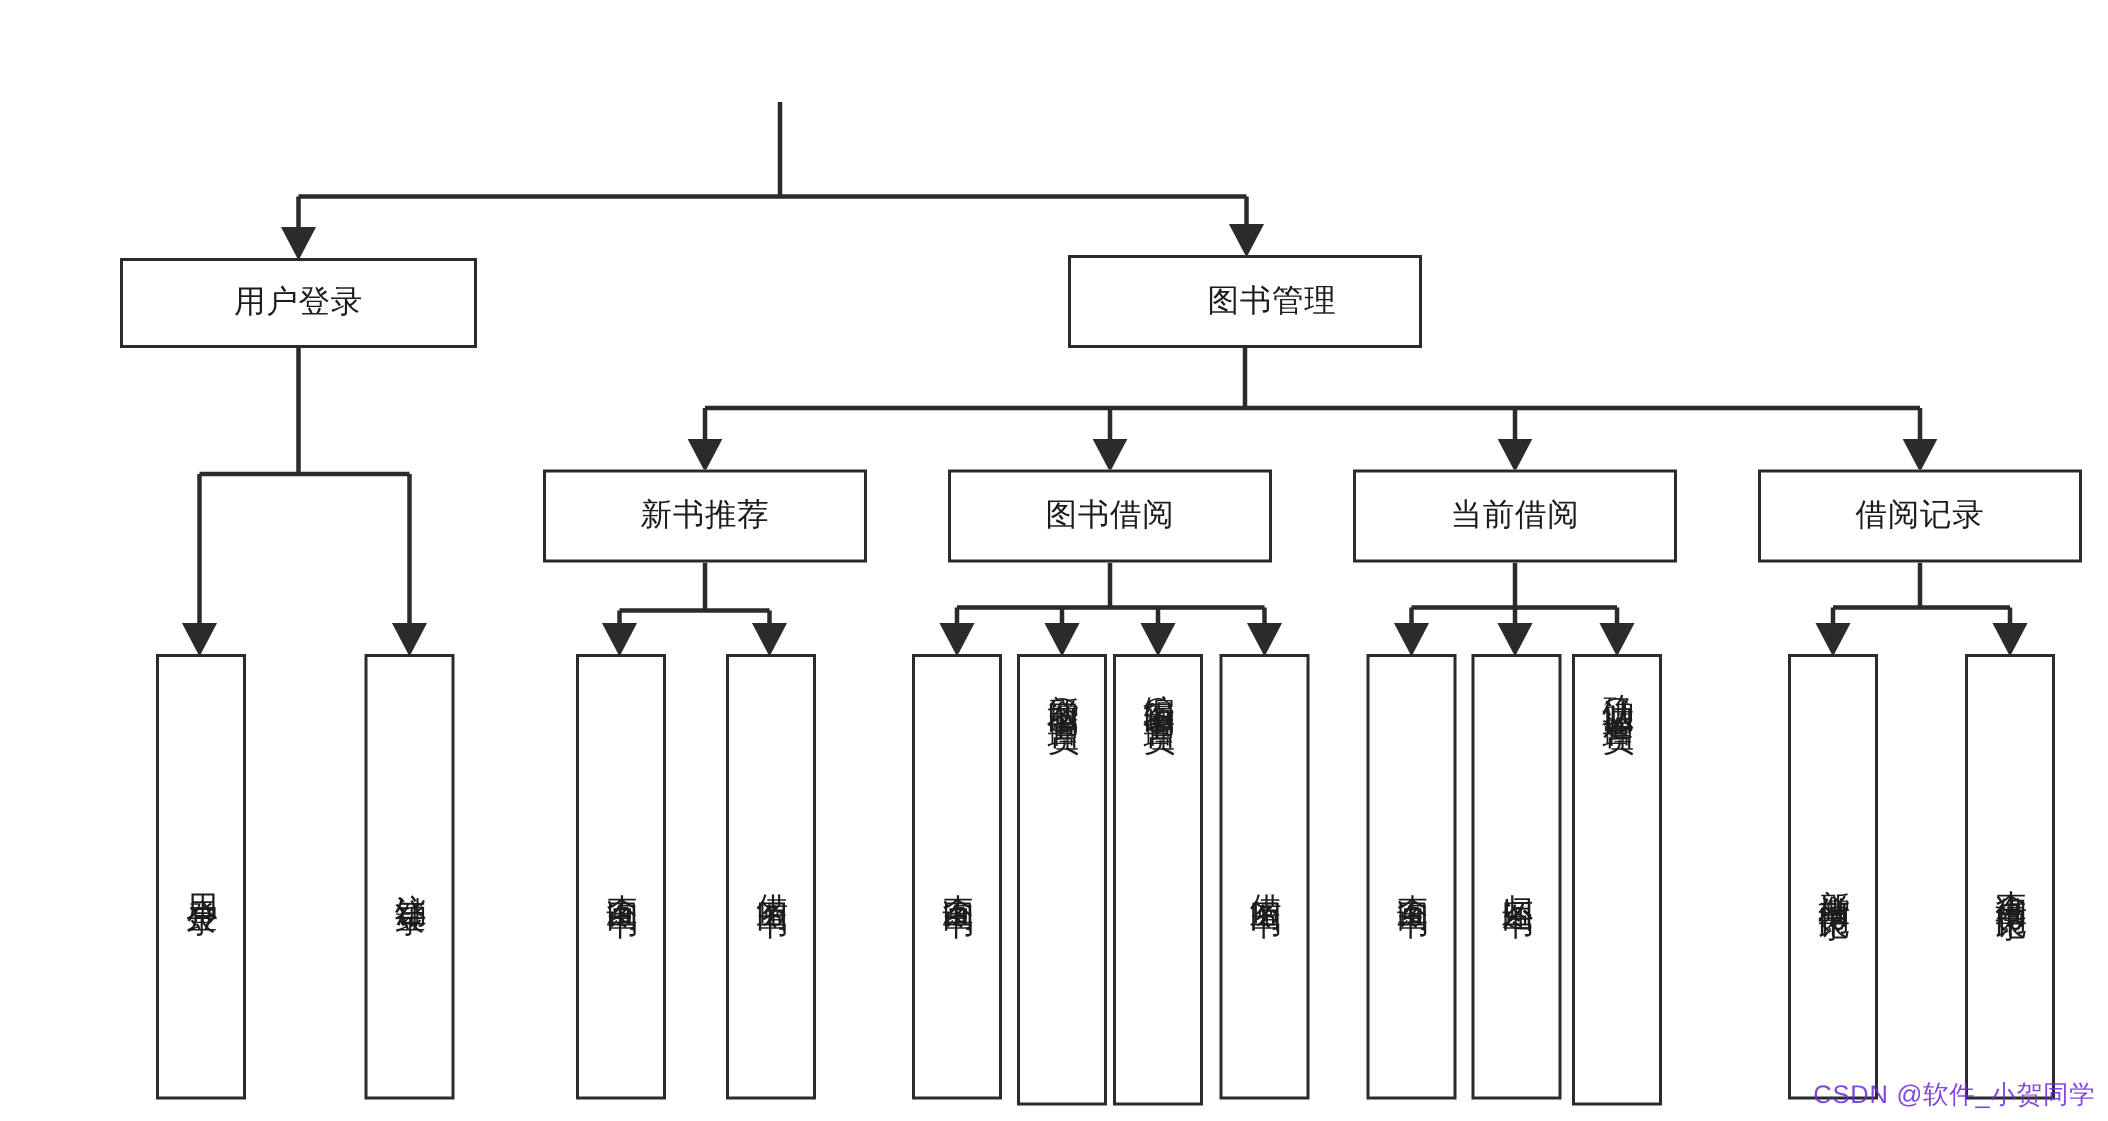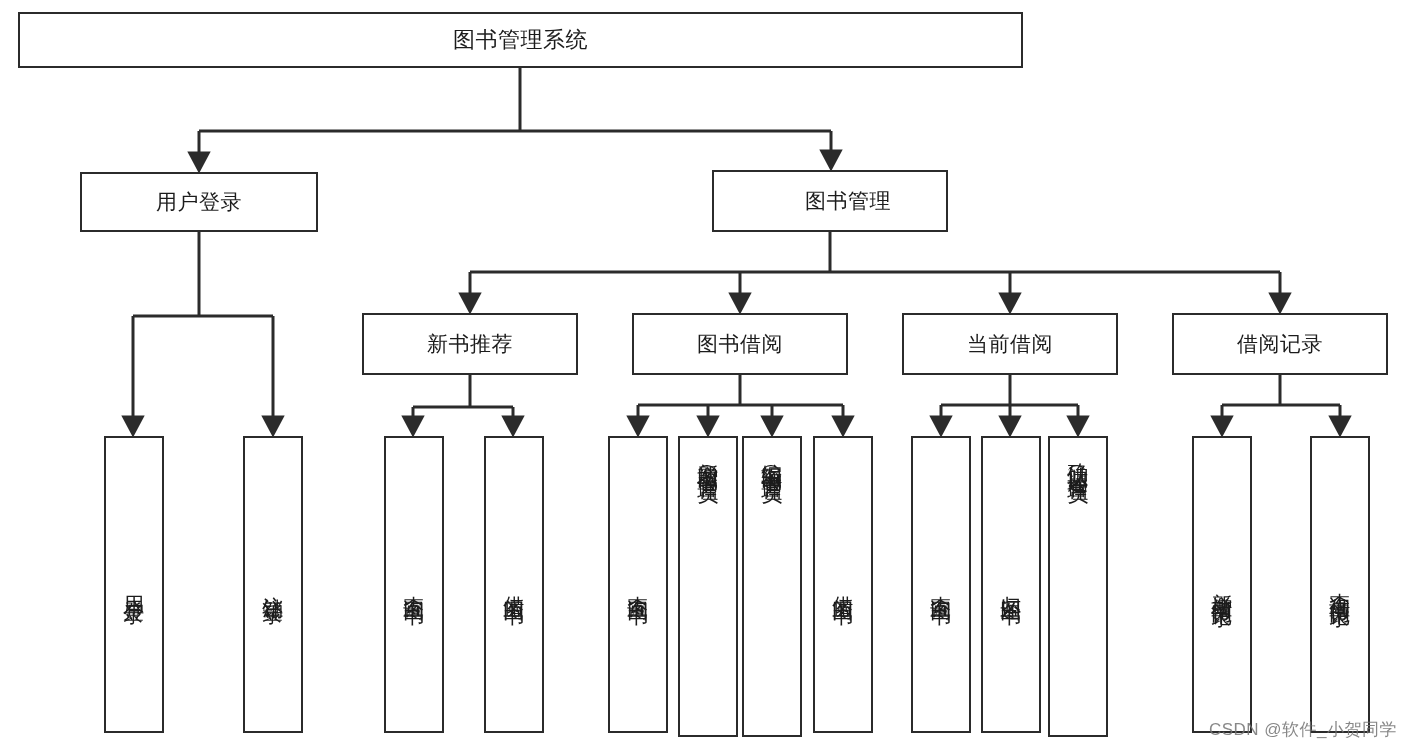--- a/index.html
+++ b/index.html
@@ -65,21 +65,21 @@
   }
   .node.vertical.centered {
     align-items: center;
     padding-top: 0;
   }
   .watermark {
     position: absolute;
     right: 8px;
     bottom: 6px;
     font-size: 17px;
-    color: #737373;
+    color: #6d28d9;
     opacity: 0.85;
     letter-spacing: 0.5px;
     white-space: nowrap;
     pointer-events: none;
   }
 </style>
 </head>
 <body>
 
 <div id="diagram-root">
@@ -127,23 +127,20 @@
       <path d="M1010,405 L1010,425" marker-end="url(#arrow)"></path>
       <path d="M1078,405 L1078,425" marker-end="url(#arrow)"></path>
 
       <path d="M1280,375 L1280,405"></path>
       <path d="M1222,405 L1340,405"></path>
       <path d="M1222,405 L1222,425" marker-end="url(#arrow)"></path>
       <path d="M1340,405 L1340,425" marker-end="url(#arrow)"></path>
     </g>
   </svg>
 
-  <div class="node root horizontal" style="left:18px; top:12px; width:1005px; height:56px;">
-    <span class="label">图书管理系统</span>
-  </div>
 
   <div class="node horizontal" style="left:80px; top:172px; width:238px; height:60px;">
     <span class="label">用户登录</span>
   </div>
   <div class="node horizontal" style="left:712px; top:170px; width:236px; height:62px;padding-left:36px;">
     <span class="label">图书管理</span>
   </div>
 
   <div class="node horizontal" style="left:632px; top:313px; width:216px; height:62px;">
     <span class="label">图书借阅</span>

